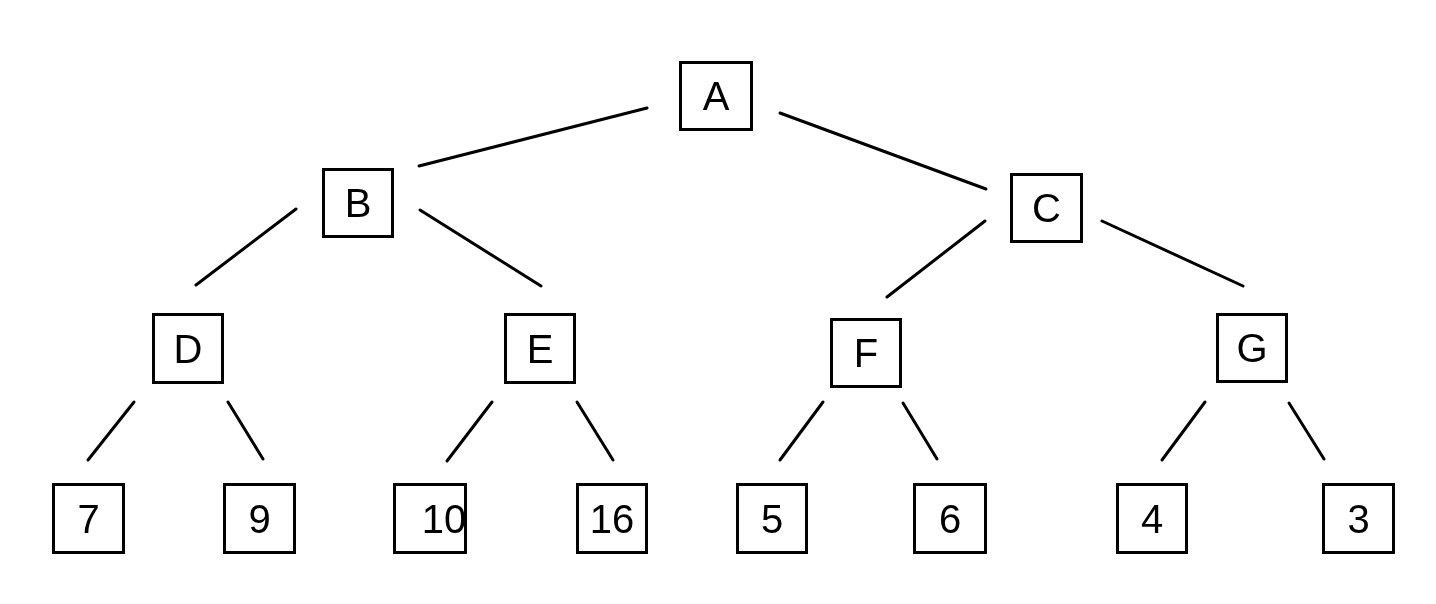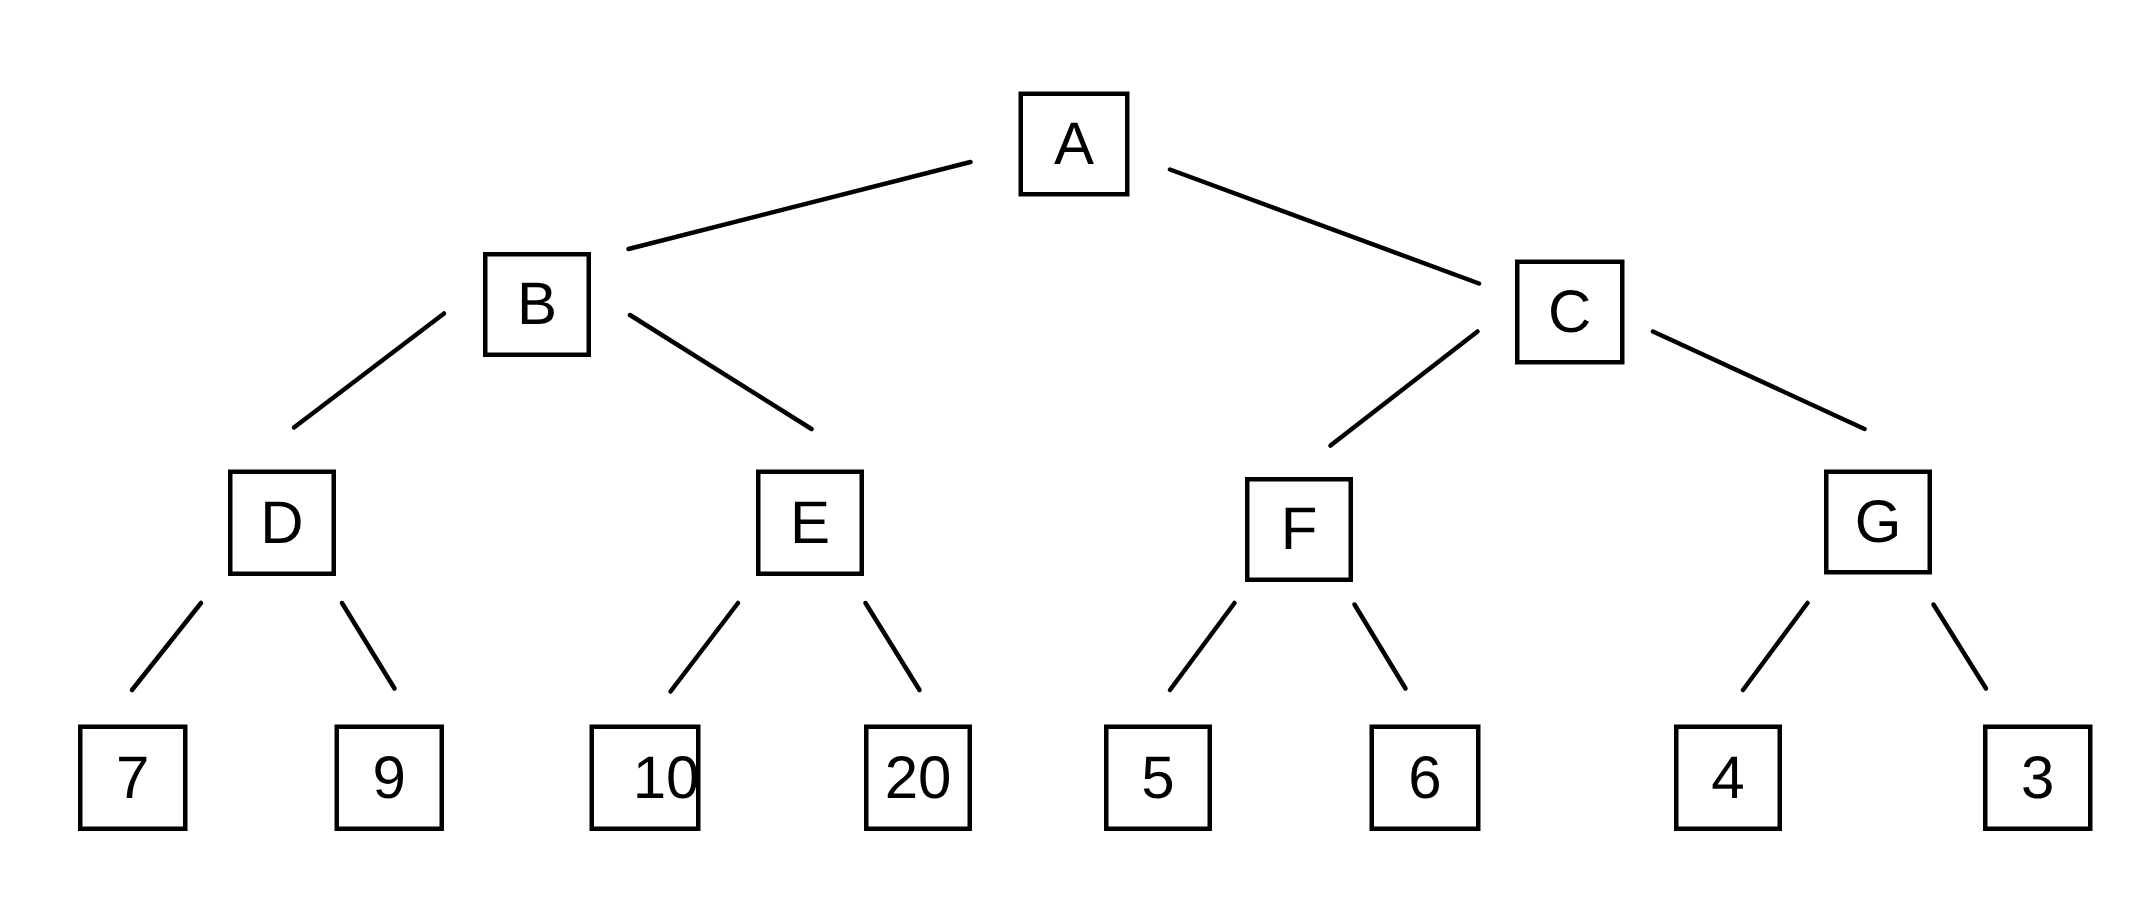--- a/index.html
+++ b/index.html
@@ -82,19 +82,19 @@
   <div class="node n-b">B</div>
   <div class="node n-c">C</div>
   <div class="node n-d">D</div>
   <div class="node n-e">E</div>
   <div class="node n-f">F</div>
   <div class="node n-g">G</div>
 
   <div class="node n-l7">7</div>
   <div class="node n-l9">9</div>
   <div class="node n-l10">10</div>
-  <div class="node n-l13">20</div>
+  <div class="node n-l13">16</div>
   <div class="node n-l5">5</div>
   <div class="node n-l6">6</div>
   <div class="node n-l4">4</div>
   <div class="node n-l3">3</div>
 
 </div>
 
 </body></html>

